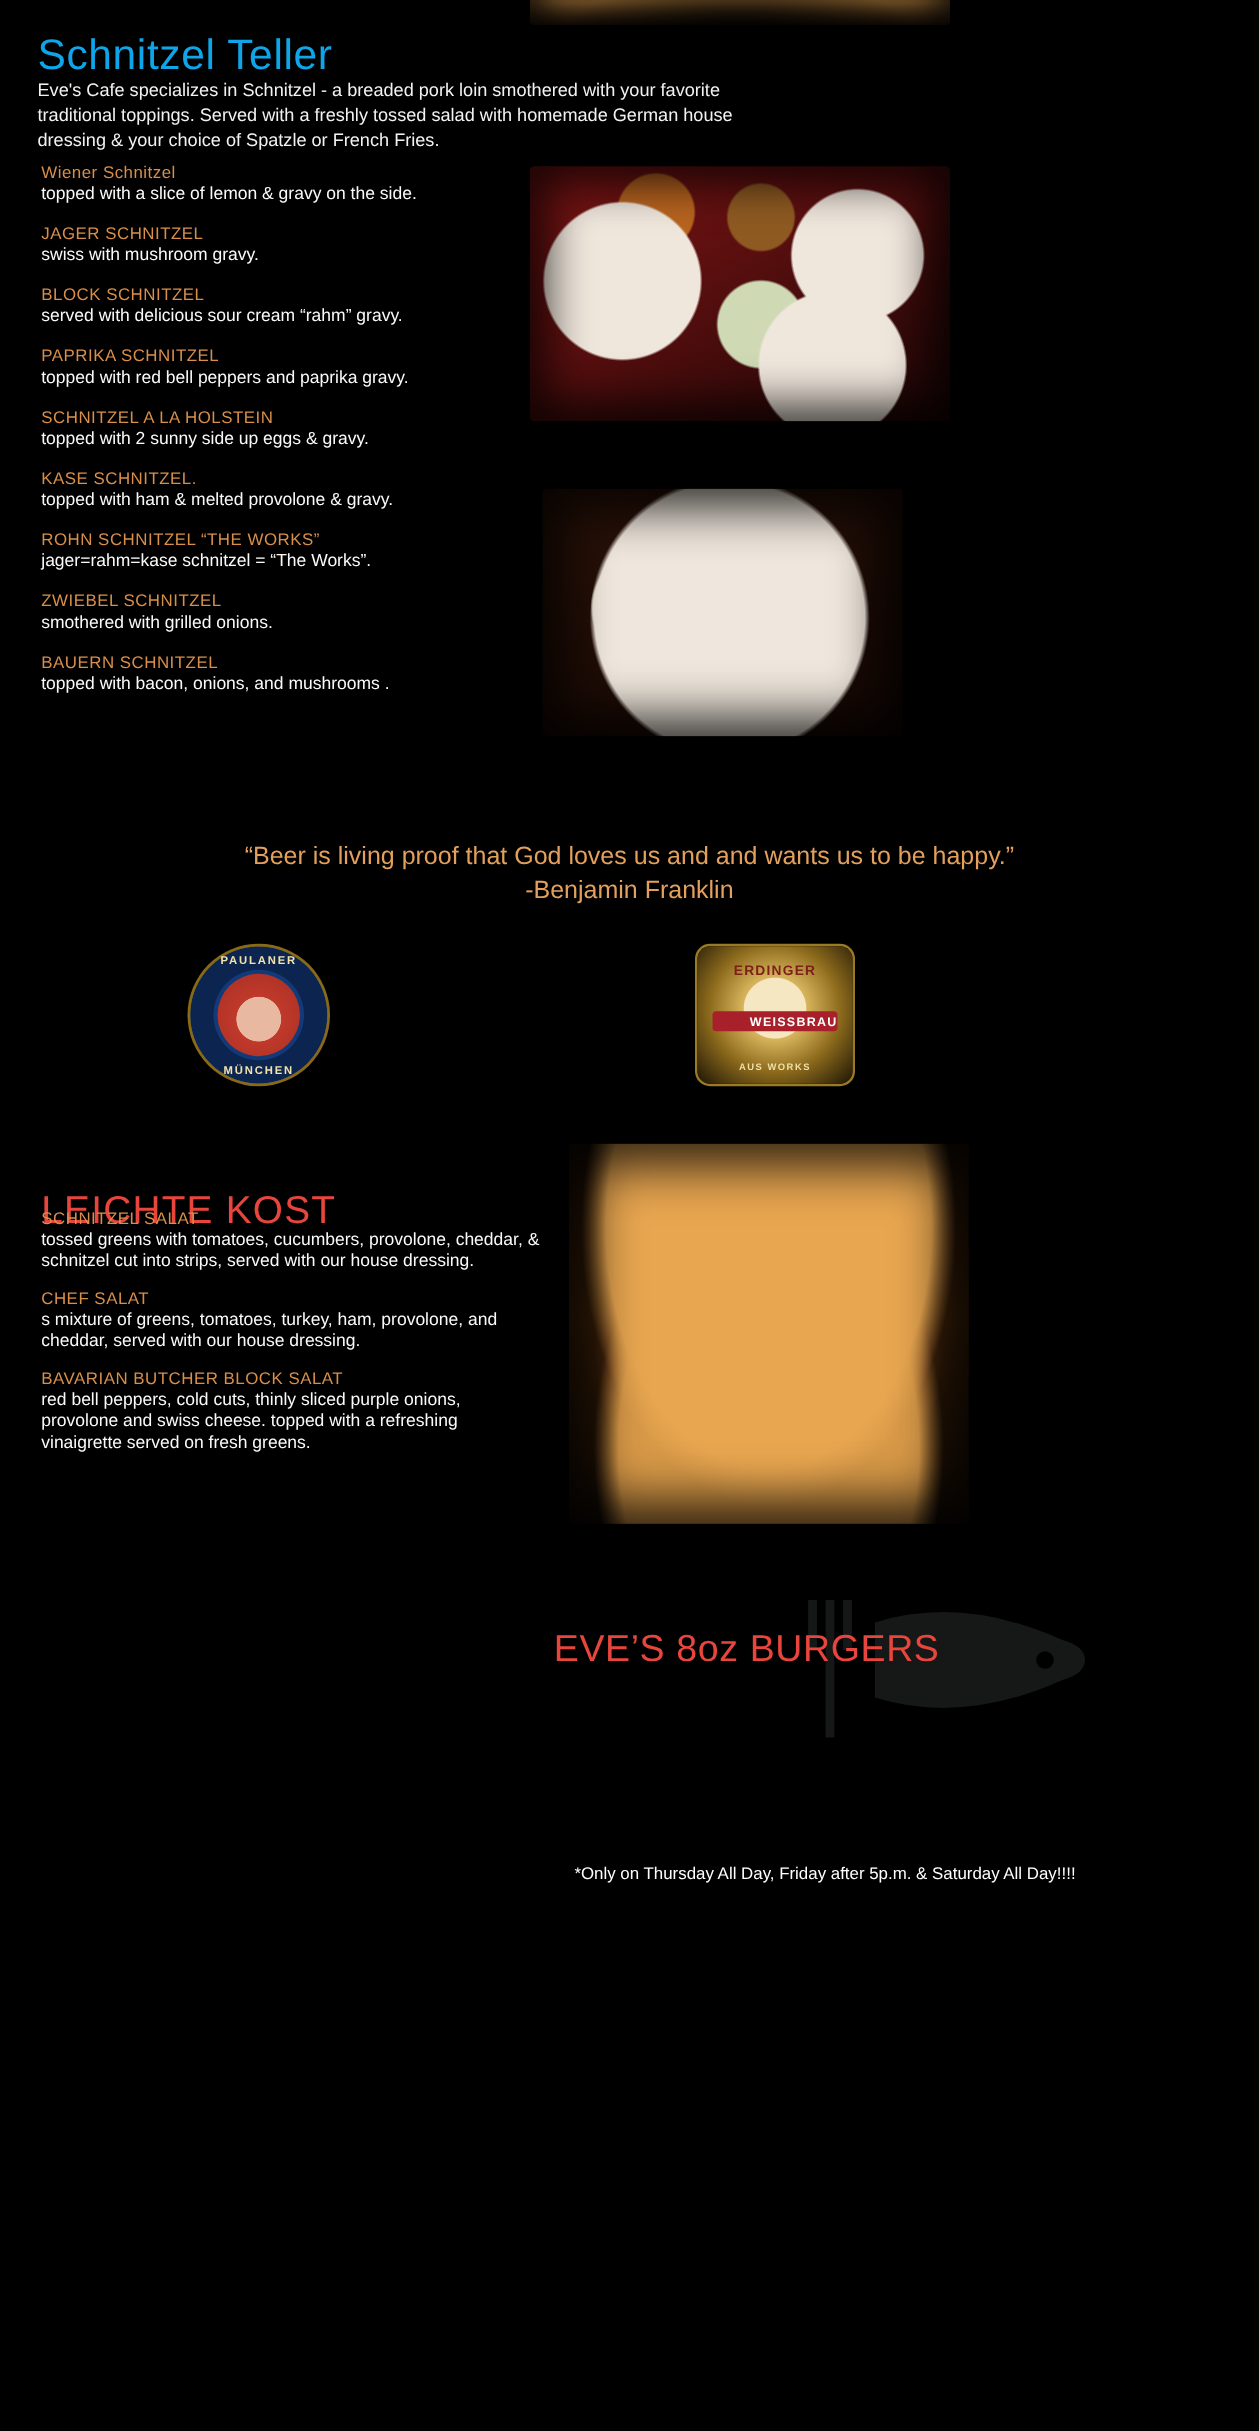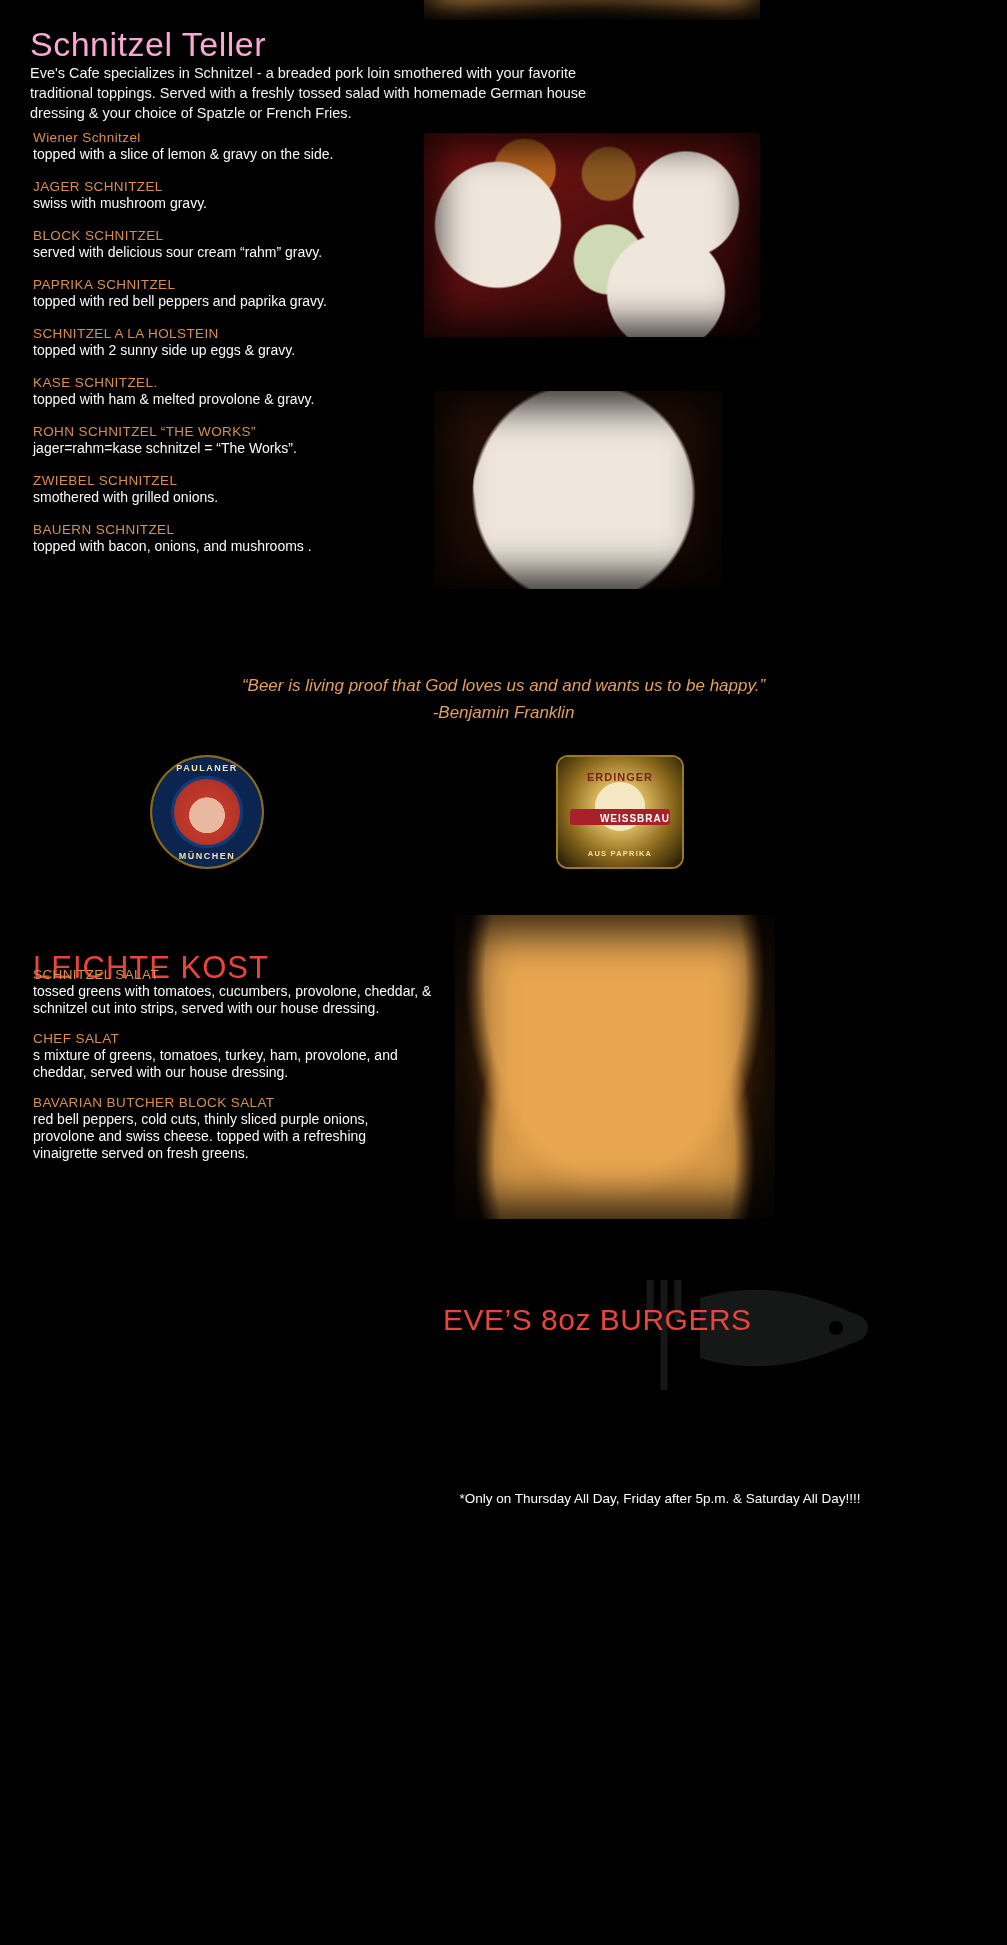--- a/index.html
+++ b/index.html
@@ -15,21 +15,21 @@
     background: #000;
     overflow: hidden;
     color: #fff;
   }
 
   
   .schnitzel-title {
     position: absolute;
     left: 30px; top: 2px;
     font-size: 34px;
-    color: #f9a8d4;
+    color: #0ea5e9;
     letter-spacing: 0.5px;
     font-weight: normal;
   }
   .intro {
     position: absolute;
     left: 30px; top: 48px;
     width: 560px;
     font-size: 14.5px;
     line-height: 20px;
     color: #f2f2f2;
@@ -103,23 +103,22 @@
     box-shadow: 0 0 40px 18px rgba(0,0,0,0.8) inset;
   }
 
   
   .quote {
     position: absolute;
     left: 0; top: 672px;
     width: 1007px;
     text-align: center;
     color: #e3a05c;
-    font-size: 17px;
+    font-size: 20px;
     line-height: 27px;
-    font-style: italic;
   }
 
   
   .logo-paulaner {
     position: absolute;
     left: 152px; top: 757px;
     width: 110px; height: 110px;
     border-radius: 50%;
     background: radial-gradient(circle at 50% 50%, #123a78 0 46%, #0b2550 47%, #0b2550 70%, #d9b54a 71%, #c89c2e 100%);
     box-shadow: 0 0 0 2px #8a6a14;
@@ -286,21 +285,21 @@
   </div>
 
   <div class="logo-paulaner">
     <div class="ring-top">PAULANER</div>
     <div class="ring-bot">MÜNCHEN</div>
   </div>
 
   <div class="logo-erdinger">
     <div class="e-top">ERDINGER</div>
     <div class="e-mid">WEISSBRAU</div>
-    <div class="e-bot">AUS PAPRIKA</div>
+    <div class="e-bot">AUS WORKS</div>
   </div>
 
   <h2 class="leichte-title">LEICHTE KOST</h2>
   <div class="salads">
     <div class="item">
       <p class="item-name">SCHNITZEL SALAT</p>
       <p class="item-desc">tossed greens with tomatoes, cucumbers, provolone, cheddar, &amp; schnitzel cut into strips, served with our house dressing.</p>
     </div>
     <div class="item">
       <p class="item-name">CHEF SALAT</p>

